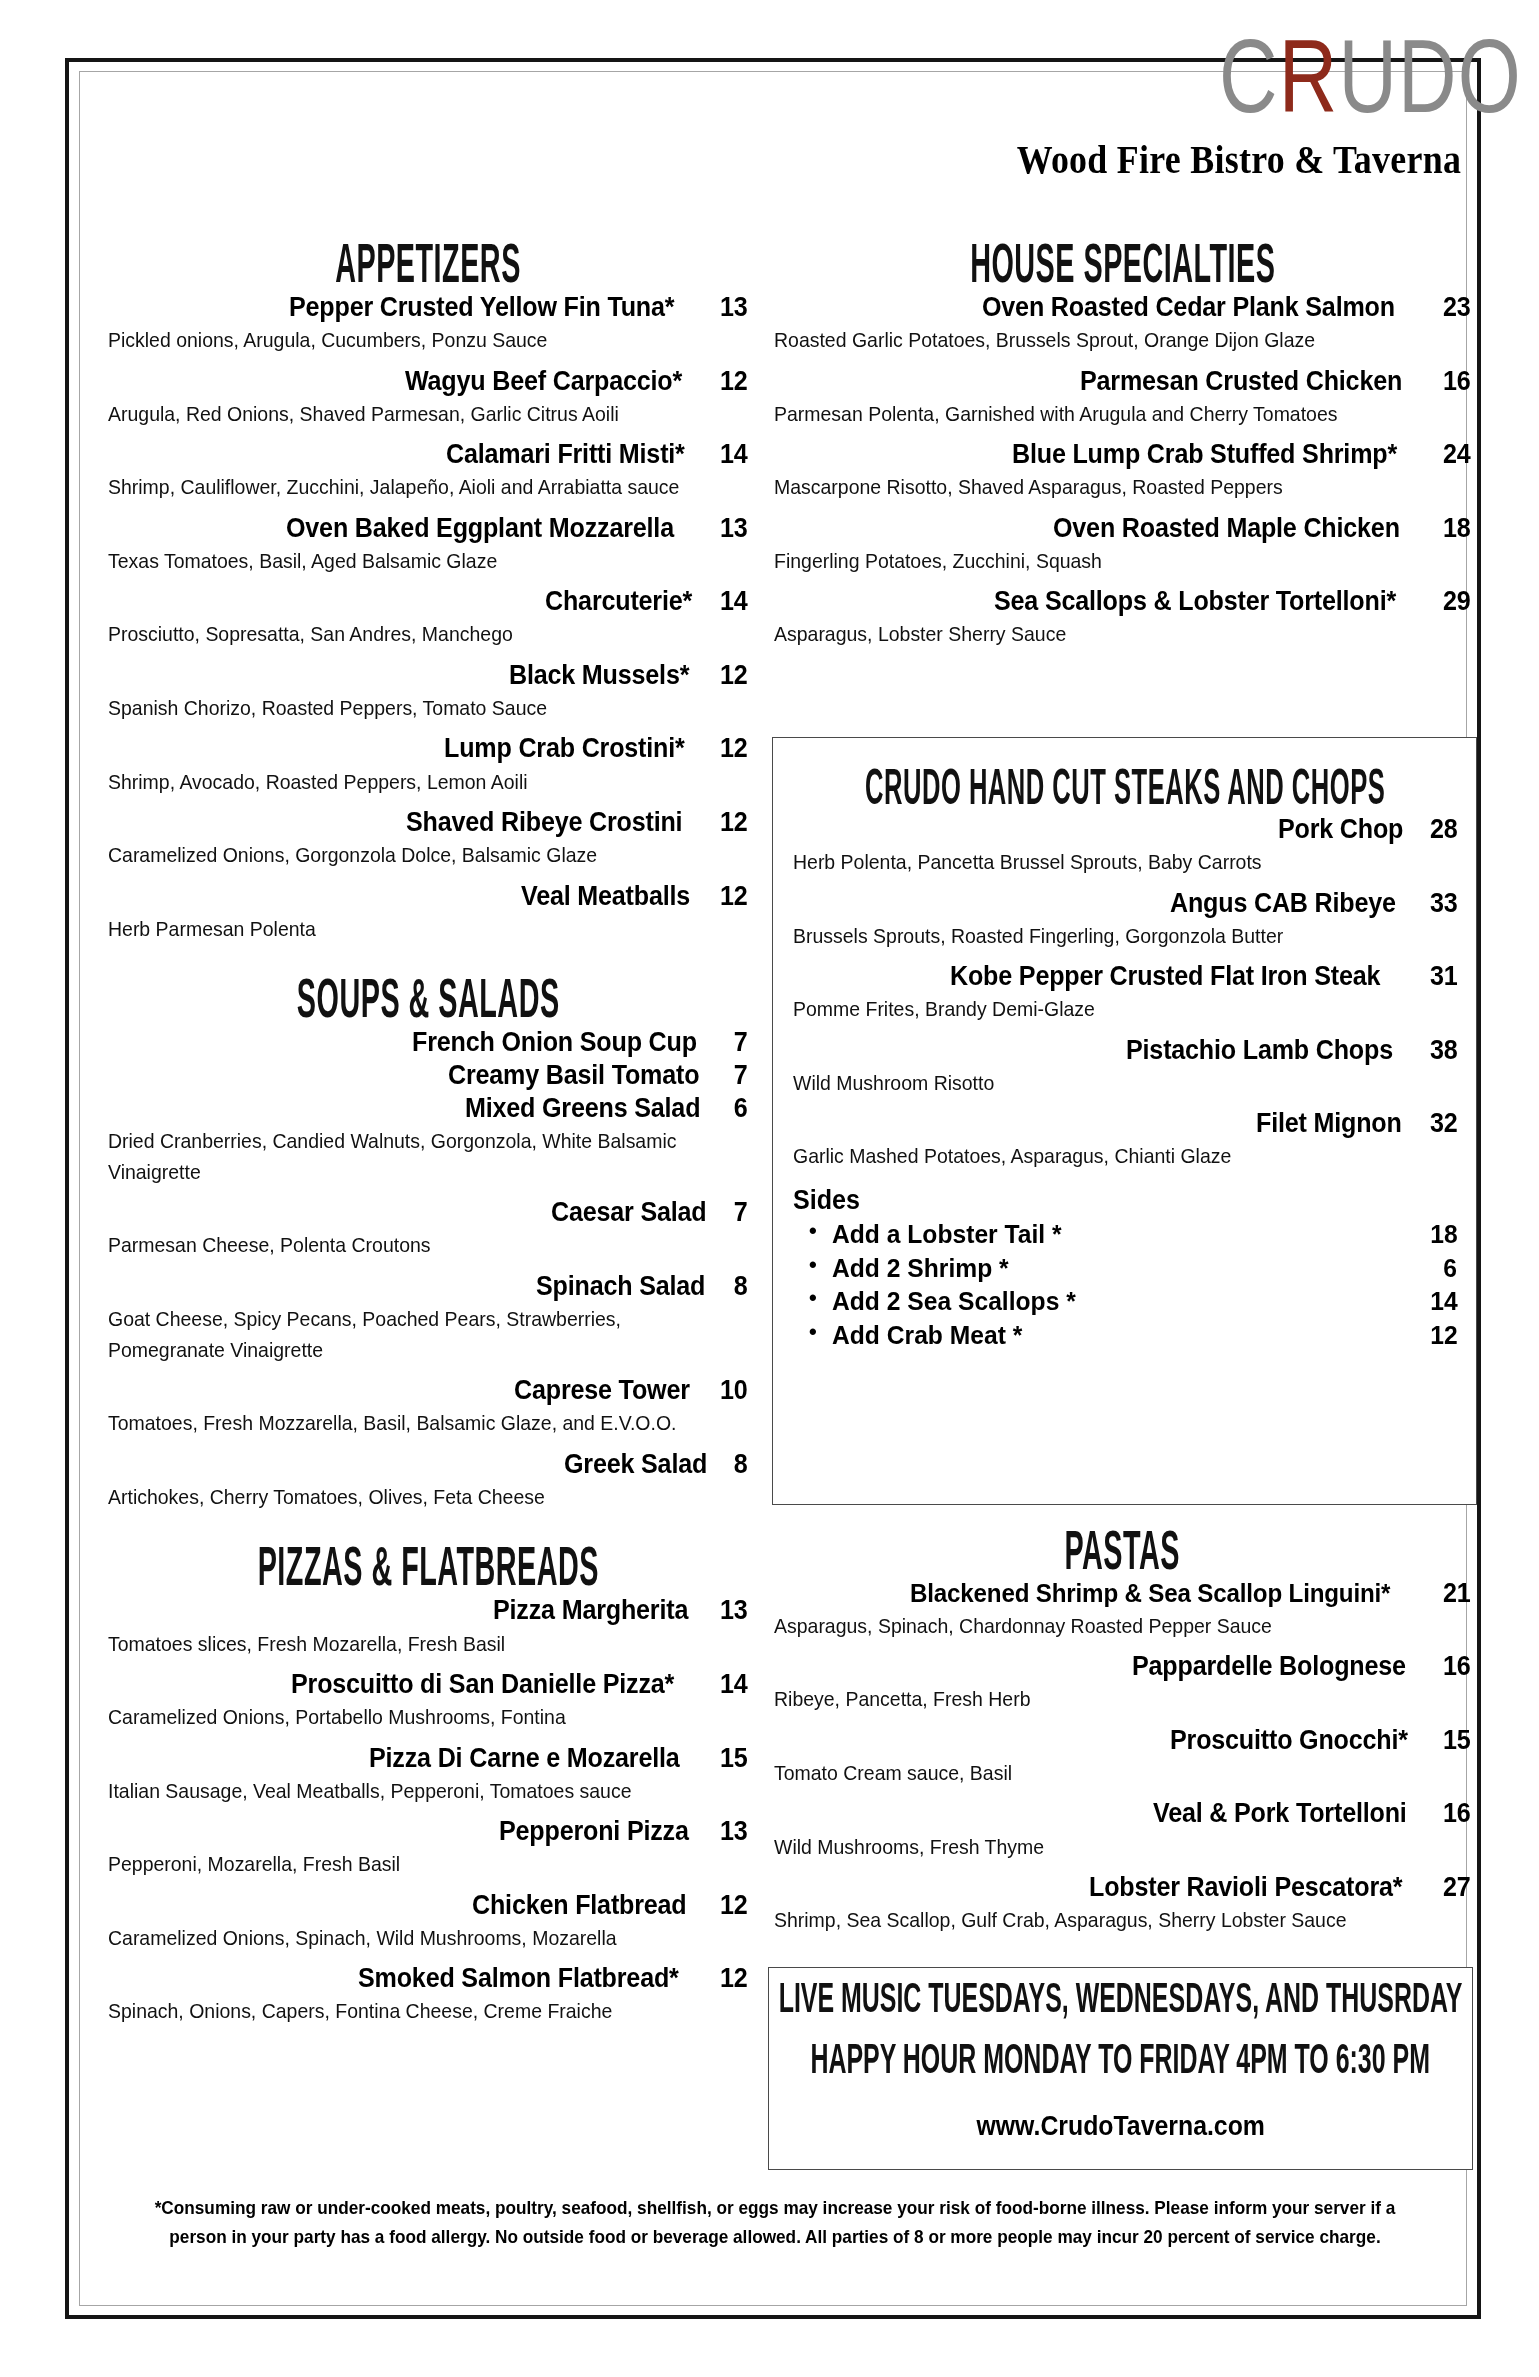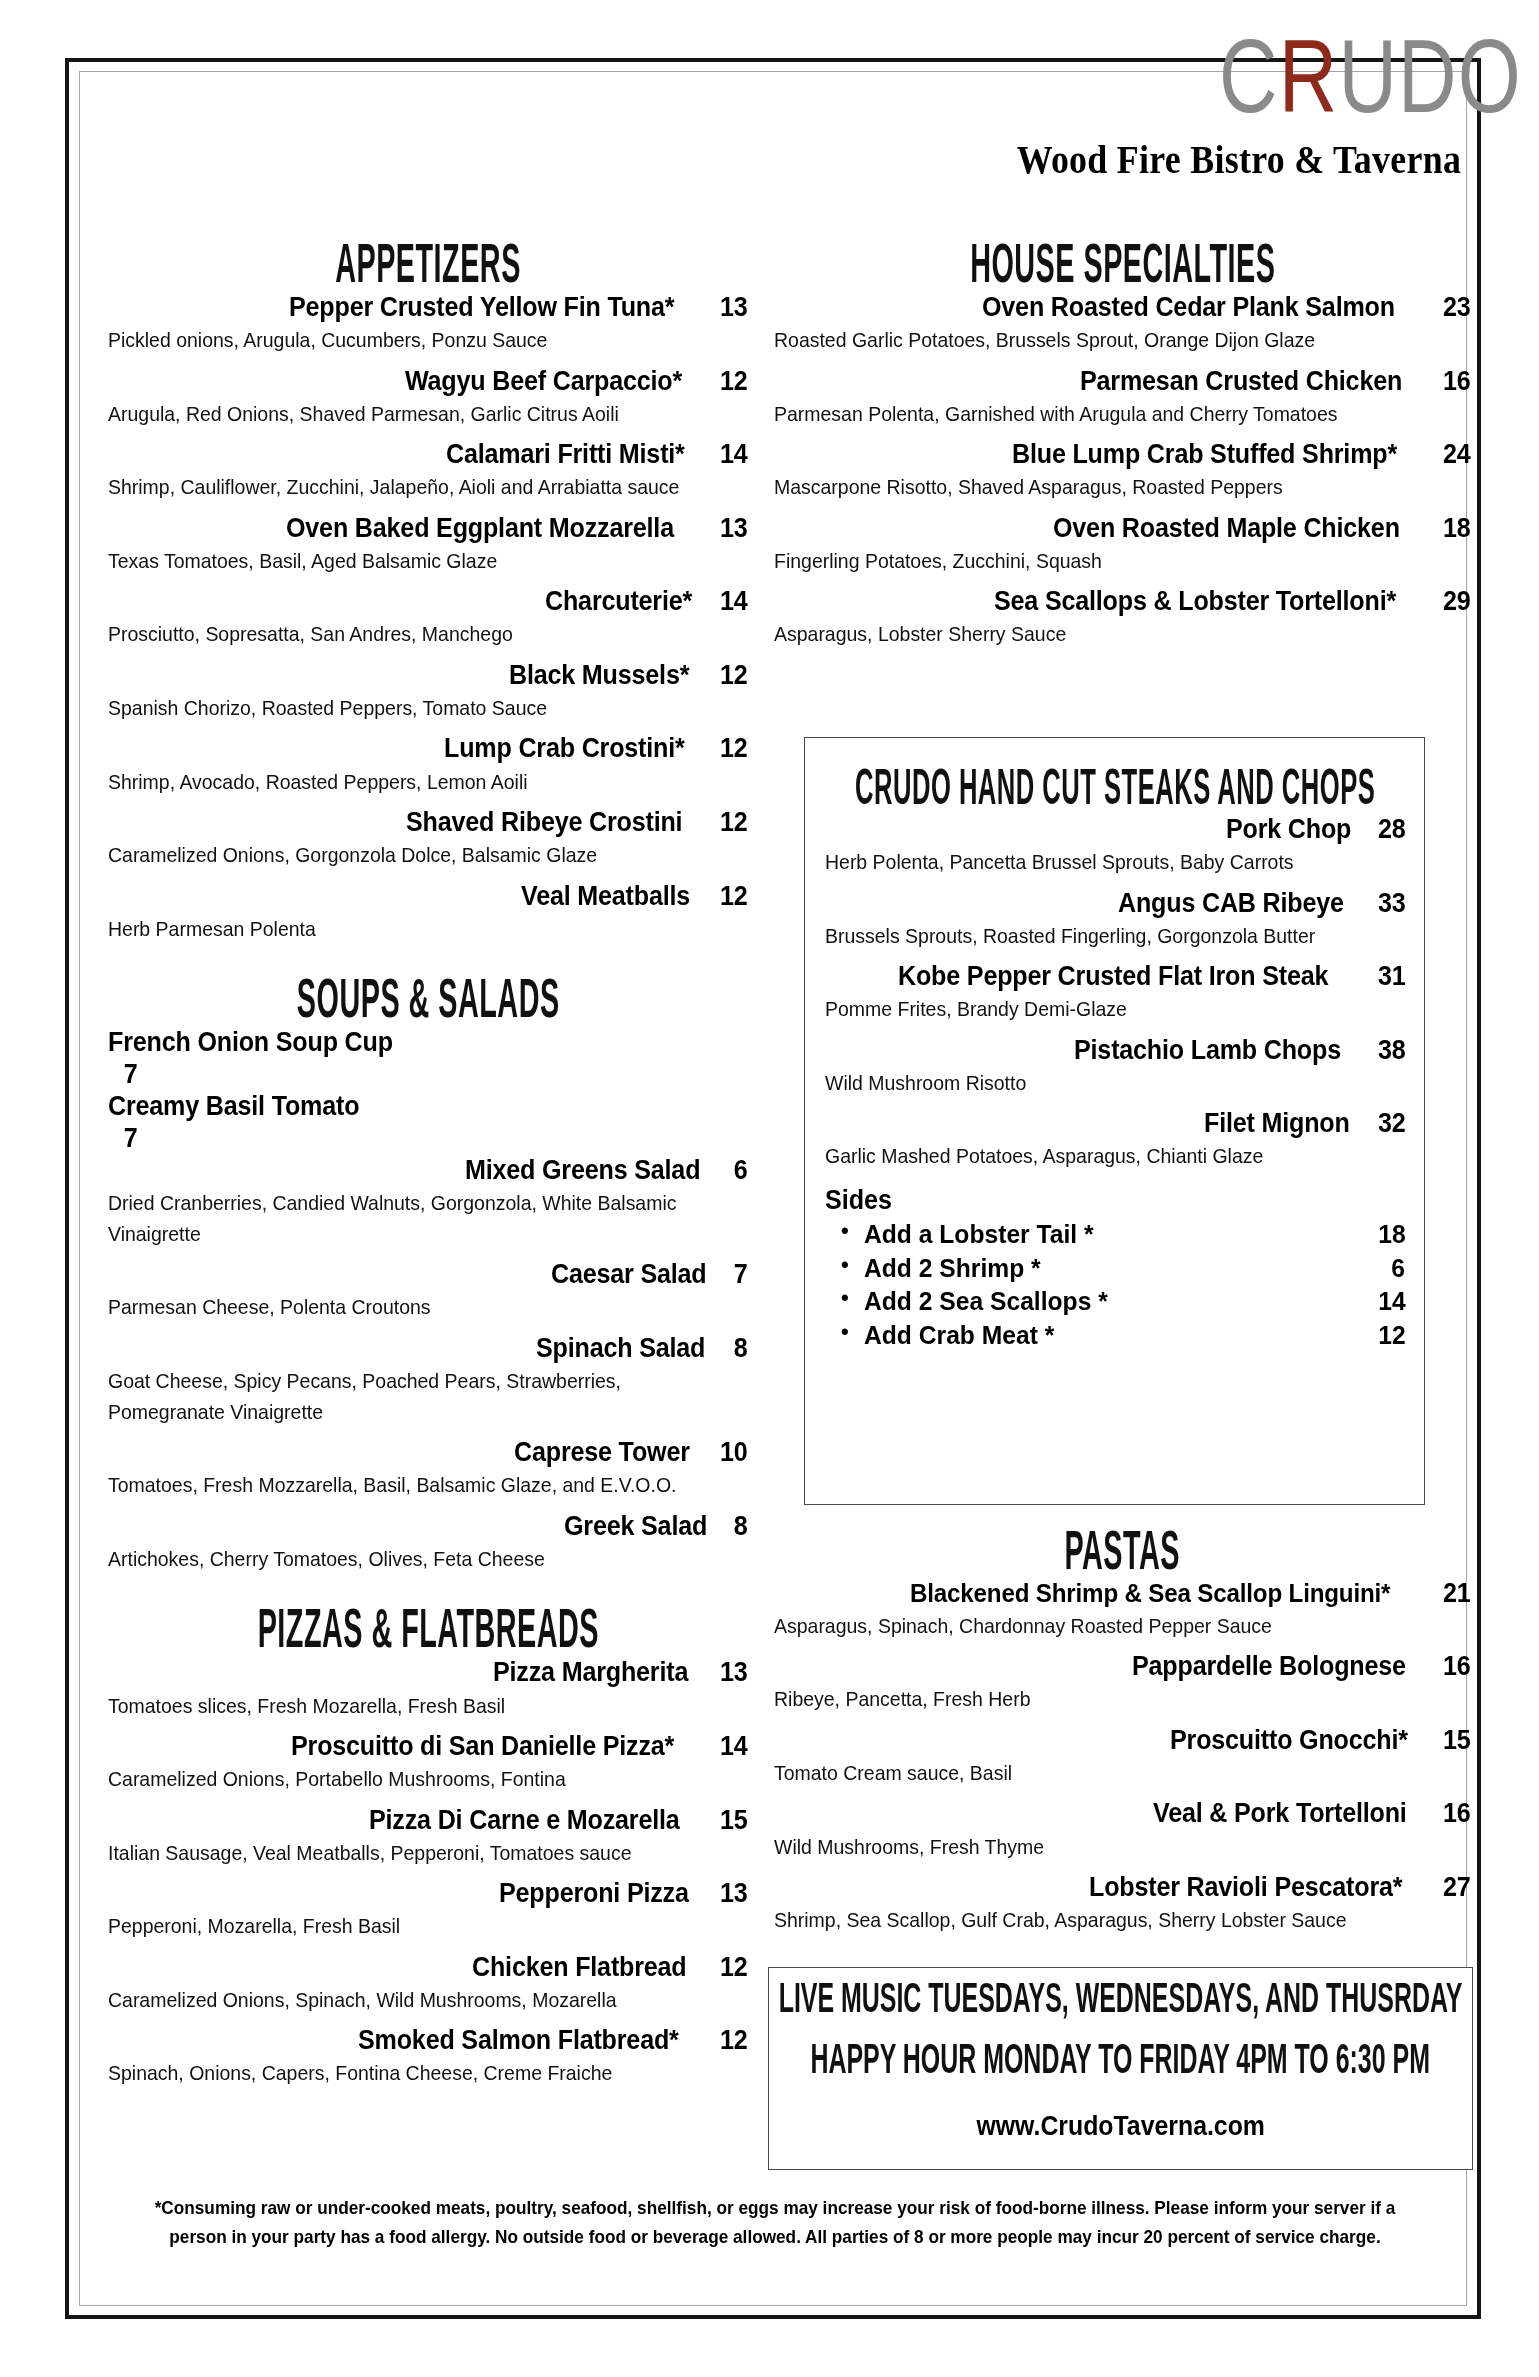--- a/index.html
+++ b/index.html
@@ -155,34 +155,34 @@
     color: #111;
     line-height: 1.52;
     transform: scaleX(0.96);
     transform-origin: left top;
     margin-top: 1.2px;
     margin-bottom: 8.6px;
   }
   .gap-md { height: 16px; }
 
   
-  .compact .item-row { margin-bottom: 0; flex-direction: column; }
+  .compact .item-row { margin-bottom: 0; }
   .compact { margin-bottom: 0; }
 
   
   .panel {
     position: absolute;
     border: 1.8px solid #4a4a4a;
     background: #ffffff;
     z-index: 2;
   }
   #steaks-panel {
-    left: 804px;
+    left: 772px;
     top: 737px;
-    width: 621px;
+    width: 705px;
     height: 768px;
     padding: 22px 18.5px 12.3px 19.7px;
   }
   #info-panel {
     left: 768px;
     top: 1967px;
     width: 705px;
     height: 203px;
     padding: 21px 14.8px 12.3px 14.8px;
     text-align: center;

